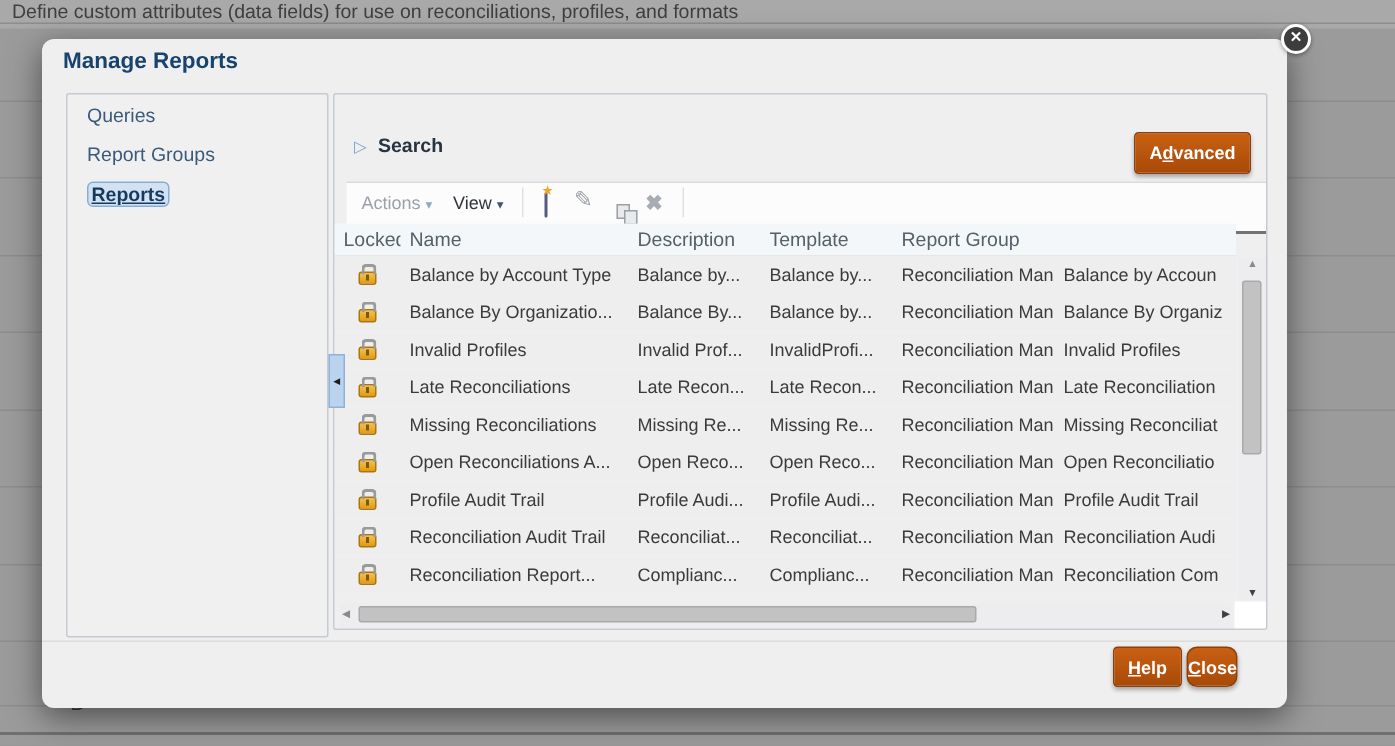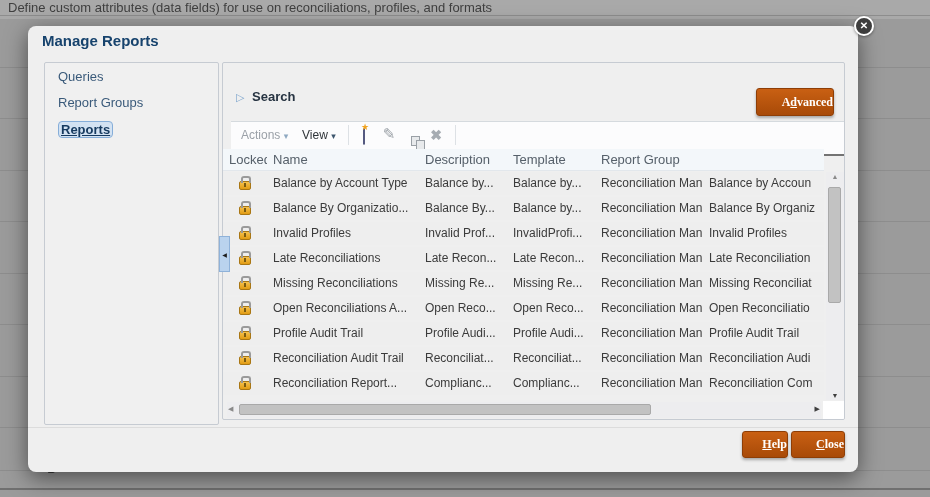--- a/index.html
+++ b/index.html
@@ -62,22 +62,22 @@
   .main-panel {
     position:absolute; left:194px; top:36px; width:623px; height:358px;
     border:1px solid #c6cbd2; border-radius:2px; background:#efefef; overflow:hidden;
   }
   .search-tri { position:absolute; left:13px; top:28px; font-size:11px; color:#7aa3cc; cursor:pointer; }
   .search-label { position:absolute; left:29px; top:26px; font-size:13px; font-weight:bold; color:#273442; }
   .btn-orange {
     background:linear-gradient(#c96013,#a84a08);
     border:1px solid #8e3e06; border-radius:3px;
     color:#fff; font-weight:bold; font-size:12px;
-    font-family:Liberation Serif, serif;
-    box-shadow:0 2px 3px rgba(0,0,0,.3); cursor:pointer; padding:0;text-align:right;
+    font-family:Liberation Sans, sans-serif;
+    box-shadow:0 2px 3px rgba(0,0,0,.3); cursor:pointer; padding:0;
   }
   .btn-advanced { position:absolute; left:533px; top:25px; width:78px; height:28px; }
 
   .toolbar {
     position:absolute; left:8px; top:58px; width:623px; height:35px;
     background:#fcfcfd; border-top:1px solid #d5dade; border-bottom:2px solid #737373;
   }
   .tb-actions { position:absolute; left:10px; top:6px; font-size:12px; color:#9ba1a8; cursor:pointer; }
   .tb-actions .caret { color:#8fa9c2; font-size:9px; }
   .tb-view { position:absolute; left:71px; top:6px; font-size:12px; color:#2f3439; cursor:pointer; }
@@ -127,21 +127,21 @@
   .hscroll { position:absolute; left:4px; top:339px; width:594px; height:16px; background:#ededef; }
   .hscroll .arr-l { position:absolute; left:1px; top:3px; font-size:7px; color:#8a8a8a; cursor:pointer; }
   .hscroll .thumb { position:absolute; left:12px; top:2px; width:412px; height:11px;
     background:#c2c2c2; border:1px solid #a9a9a9; border-radius:2px; cursor:pointer; }
   .hscroll .arr-r { position:absolute; right:1px; top:3px; font-size:7px; color:#3f3f3f; cursor:pointer; }
   .scroll-corner { position:absolute; left:600px; top:338px; width:22px; height:18px; background:#fff; }
 
   
   .footer-sep { position:absolute; left:0; top:401px; width:830px; height:1px; background:#dcdcdc; }
   .btn-help  { position:absolute; left:714px; top:405px; width:46px; height:27px; }
-  .btn-close { position:absolute; left:763px; top:405px; width:54px; height:27px; }
+  .btn-close { position:absolute; left:763px; top:405px; width:34px; height:27px;border-radius:7px; }
   .u { text-decoration:underline; }
 </style>
 </head>
 <body>
 
 <div class="screen">
 
   <div class="bg-topbar">
     <span>Define custom attributes (data fields) for use on reconciliations, profiles, and formats</span>
   </div>

